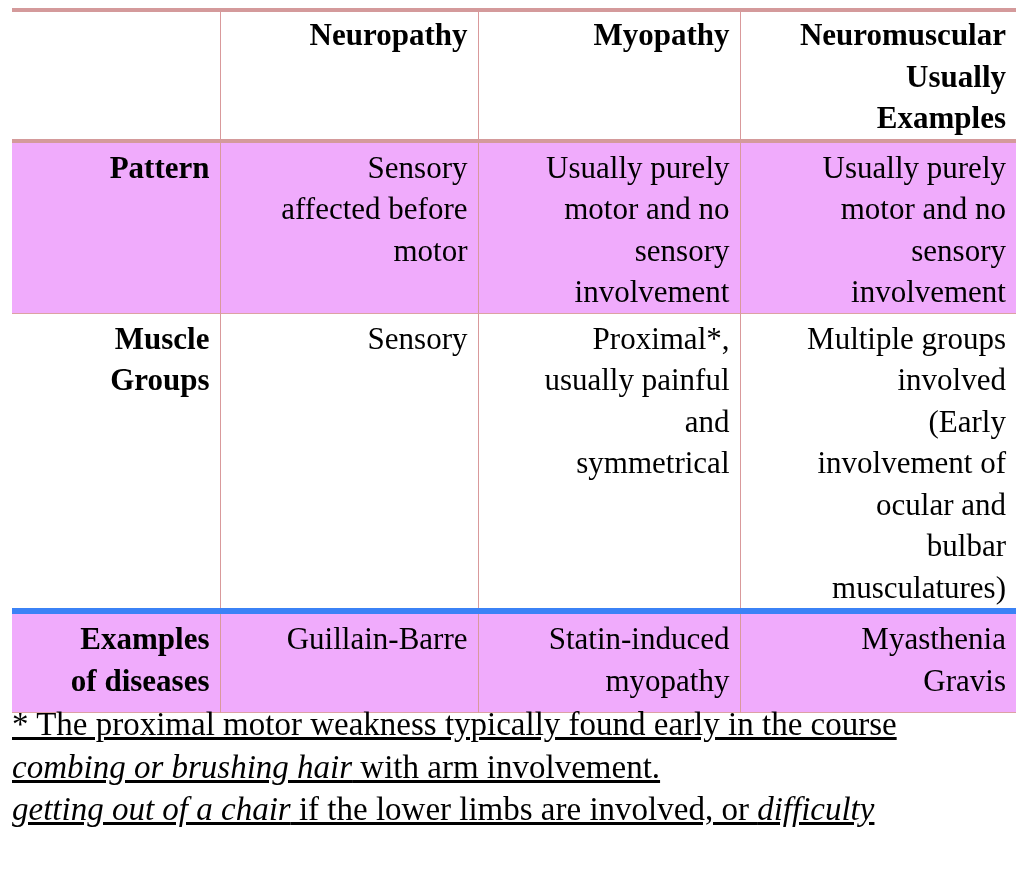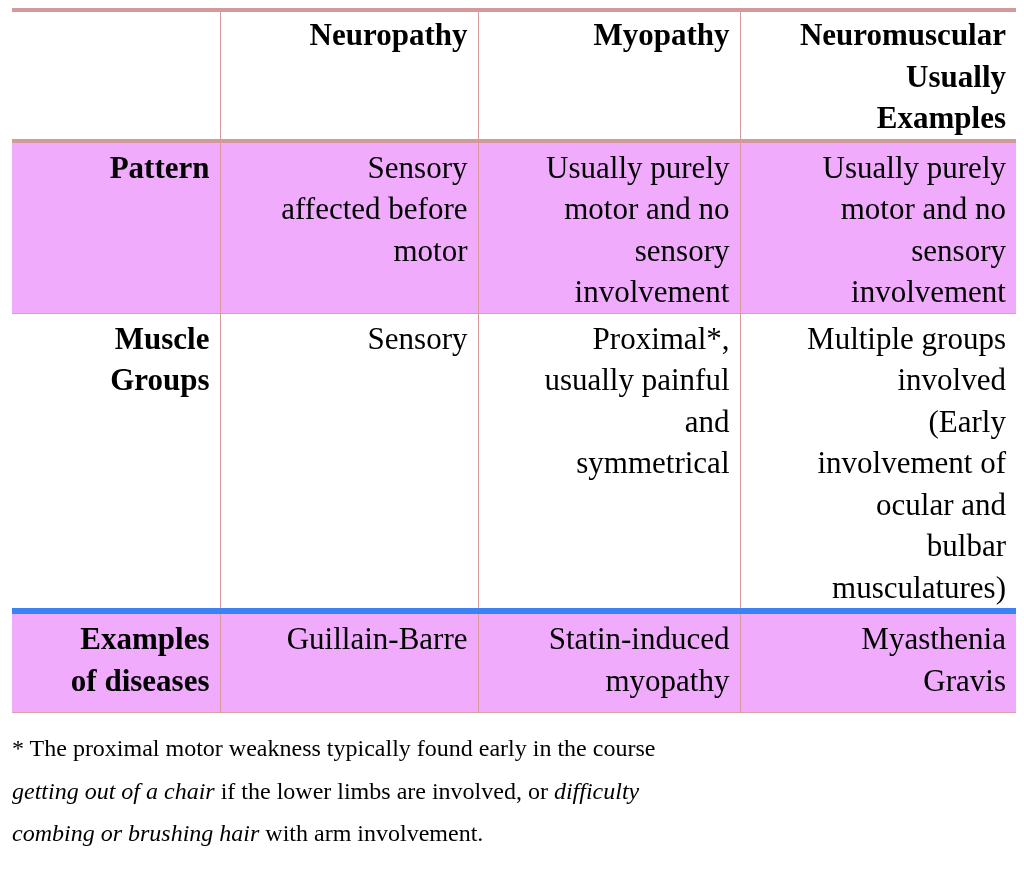--- a/index.html
+++ b/index.html
@@ -44,24 +44,25 @@
     .tbl tr.row-pattern td { height: 164px; }
     .tbl tr.row-muscle { border-top: 1px solid #dca2a3; }
     .tbl tr.row-muscle td { height: 286px; }
     .tbl tr.row-examples { border-top: 6px solid #3b82f6; border-bottom: 1px solid #dca2a3; }
     .tbl tr.row-examples td { height: 94px; }
     .tbl td.rowhead { font-weight: bold; }
     .cell-line { display: block; }
     .footnote {
       position: absolute;
       left: 12px;
-      top: 727px;
+      top: 703px;
       width: 1000px;
-      font-size: 24px;
+      font-size: 33px;
       line-height: 42.5px;
+      text-decoration: underline;
     }
     .footnote .line { display: block; white-space: nowrap; }
     .footnote em { font-style: italic; }
   </style>
 </head>
 <body>
 
 <table class="tbl">
   <colgroup>
       <col class="c0">
@@ -143,15 +144,15 @@
       <td>
         <span class="cell-line">Myasthenia</span>
         <span class="cell-line">Gravis</span>
       </td>
     </tr>
   </tbody>
 </table>
 
 <div class="footnote">
   <span class="line"><span>* The proximal motor weakness typically found early in the course</span></span>
+  <span class="line"><em>combing or brushing hair</em><span> with arm involvement.</span></span>
   <span class="line"><em>getting out of a chair</em><span> if the lower limbs are involved, or </span><em>difficulty</em></span>
-  <span class="line"><em>combing or brushing hair</em><span> with arm involvement.</span></span>
 </div>
 
 </body></html>

